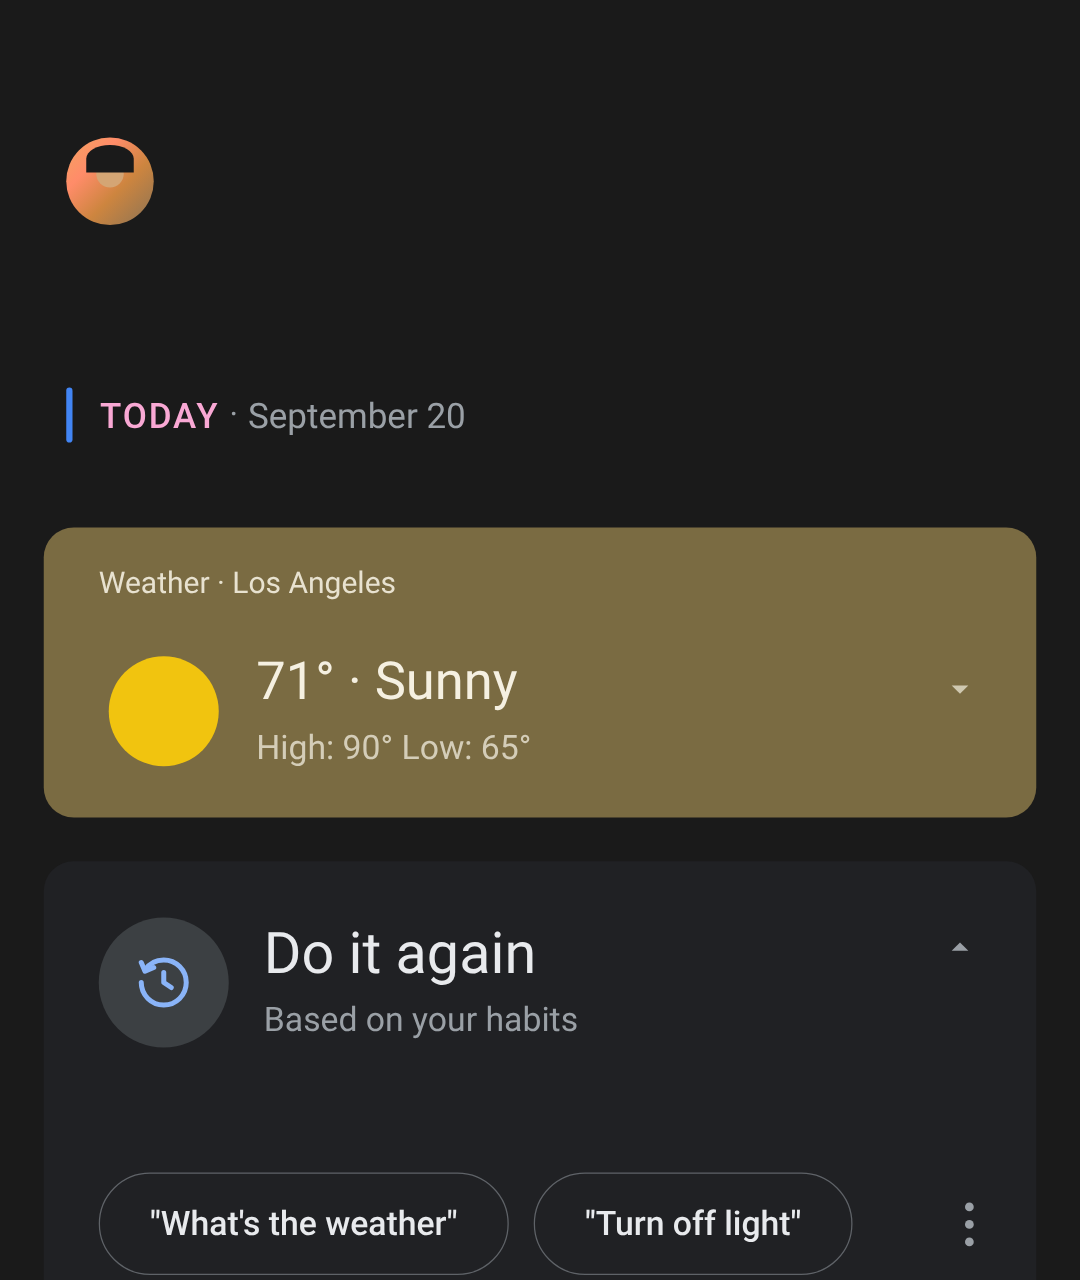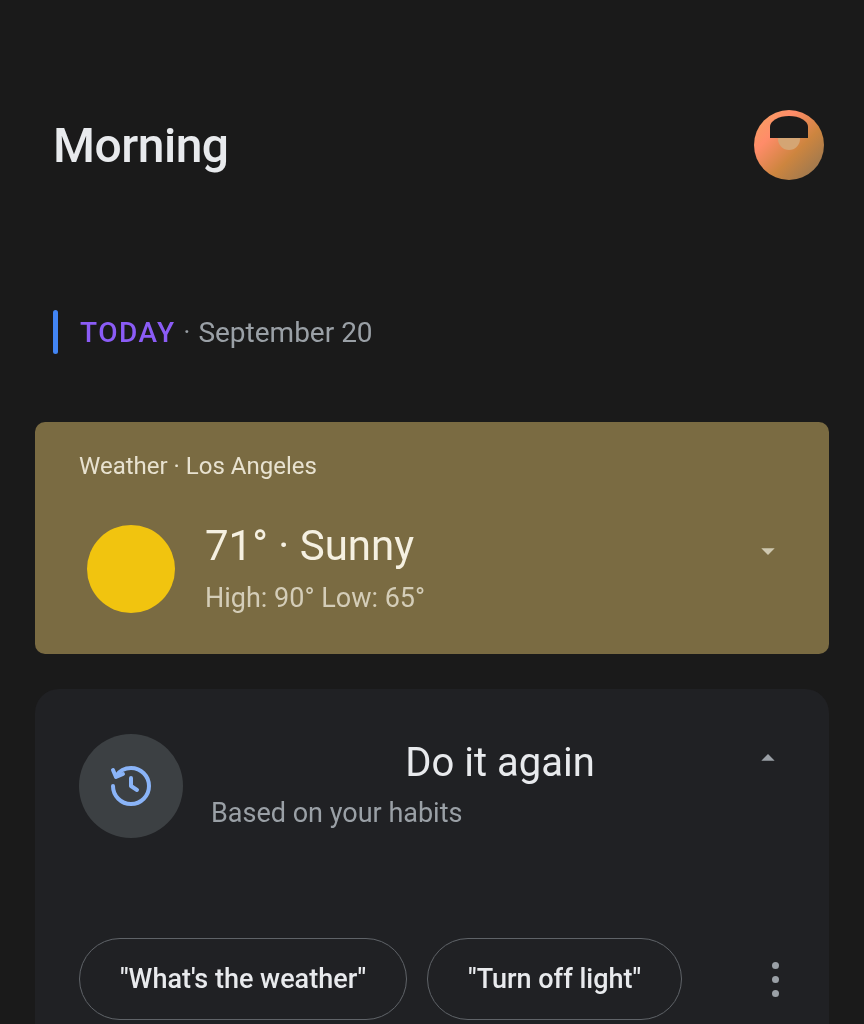--- a/index.html
+++ b/index.html
@@ -82,40 +82,40 @@
       width: 5px;
       height: 44px;
       background: #4285f4;
       border-radius: 3px;
       margin-right: 22px;
     }
 
     .date-today {
       font-size: 28px;
       font-weight: 500;
-      color: #8b5cf6;
+      color: #f9a8d4;
       letter-spacing: 1.5px;
     }
 
     .date-separator {
       font-size: 26px;
       color: #9aa0a6;
       margin: 0 8px;
     }
 
     .date-value {
       font-size: 28px;
       font-weight: 400;
       color: #9aa0a6;
     }
 
     .weather-card {
       margin-top: 68px;
       background: #7a6b42;
-      border-radius: 10px;
+      border-radius: 24px;
       padding: 30px 40px 40px 44px;
       cursor: pointer;
       position: relative;
     }
 
     .weather-header {
       font-size: 24px;
       color: #e8e2d0;
       font-weight: 400;
     }
@@ -196,25 +196,24 @@
       width: 48px;
       height: 48px;
     }
 
     .habits-text {
       margin-left: 28px;
       flex: 1;
     }
 
     .habits-title {
-      font-size: 40px;
+      font-size: 46px;
       font-weight: 400;
       color: #e8eaed;
       line-height: 1;
-      text-align: center;
     }
 
     .habits-sub {
       font-size: 27px;
       color: #9aa0a6;
       margin-top: 14px;
       font-weight: 400;
     }
 
     .chevron-up {
@@ -264,21 +263,20 @@
       height: 7px;
       background: #9aa0a6;
       border-radius: 50%;
     }
   </style>
 </head>
 <body>
 
 <div class="container">
   <div class="header">
-    <div class="greeting">Morning</div>
     <div class="avatar"></div>
   </div>
 
   <div class="date-section">
     <div class="date-bar"></div>
     <span class="date-today">TODAY</span>
     <span class="date-separator">·</span>
     <span class="date-value">September 20</span>
   </div>
 

